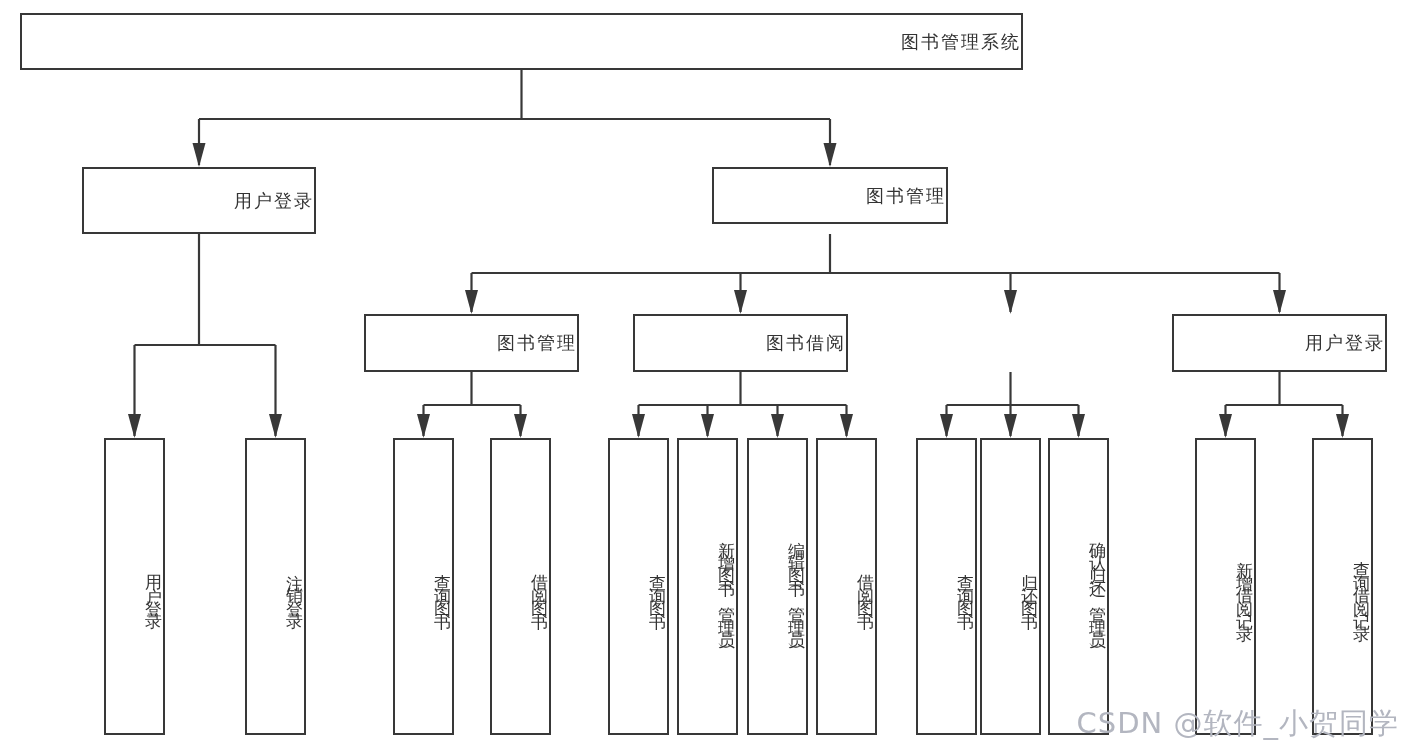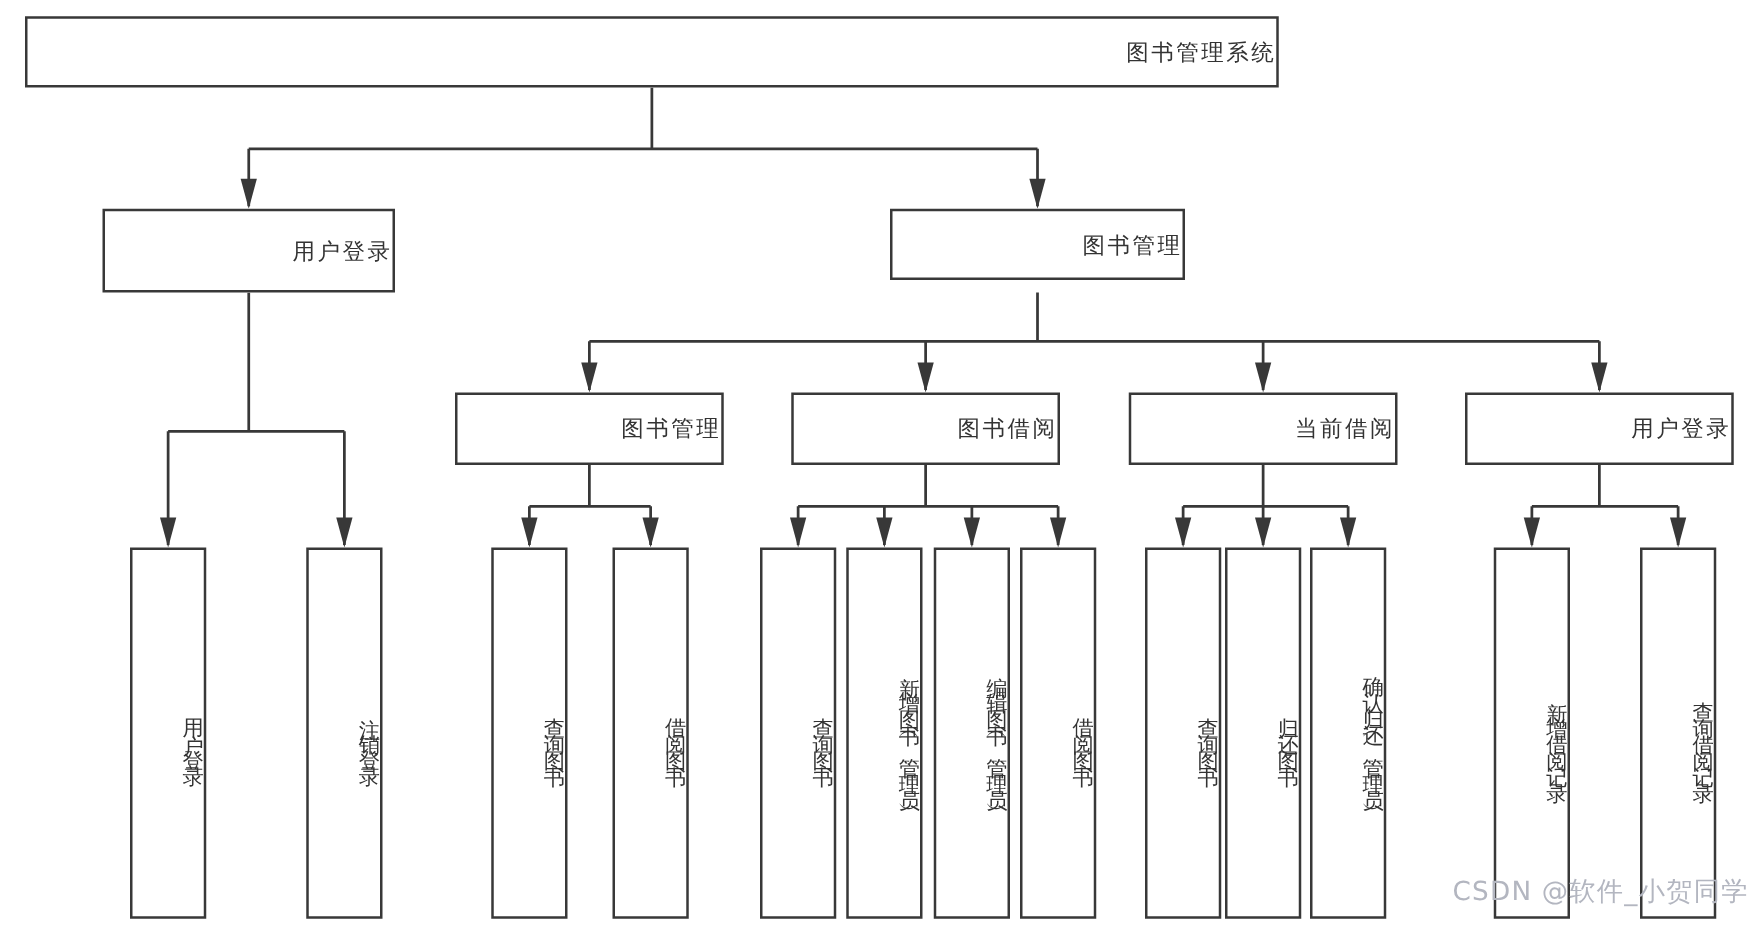--- a/index.html
+++ b/index.html
@@ -35,22 +35,22 @@
     writing-mode:vertical-rl;
     text-orientation:mixed;
     font-size:17px;
     line-height:1.15;
     letter-spacing:13px;
     color:var(--text);
   }
   .watermark{
     position:absolute;
     right:6px;
-    bottom:20px;
-    font-size:21px;
+    bottom:3px;
+    font-size:29px;
     color:var(--wm);
     letter-spacing:1px;
     white-space:nowrap;
   }
 </style>
 </head>
 <body>
 
 <div id="stage">
 
@@ -119,23 +119,20 @@
   <div class="node hbox" style="left:712px;top:167px;width:236px;height:57px">
     <span>图书管理</span>
   </div>
 
   <div class="node hbox" style="left:364px;top:314px;width:215px;height:58px">
     <span>图书管理</span>
   </div>
   <div class="node hbox" style="left:633px;top:314px;width:215px;height:58px">
     <span>图书借阅</span>
   </div>
-  <div class="node hbox" style="left:903px;top:314px;width:215px;height:58px">
-    <span>当前借阅</span>
-  </div>
   <div class="node hbox" style="left:1172px;top:314px;width:215px;height:58px">
     <span>用户登录</span>
   </div>
 
   <div class="node vbox" style="left:104px;top:438px;width:61px;height:297px">
     <span>用户登录</span>
   </div>
   <div class="node vbox" style="left:245px;top:438px;width:61px;height:297px">
     <span>注销登录</span>
   </div>

